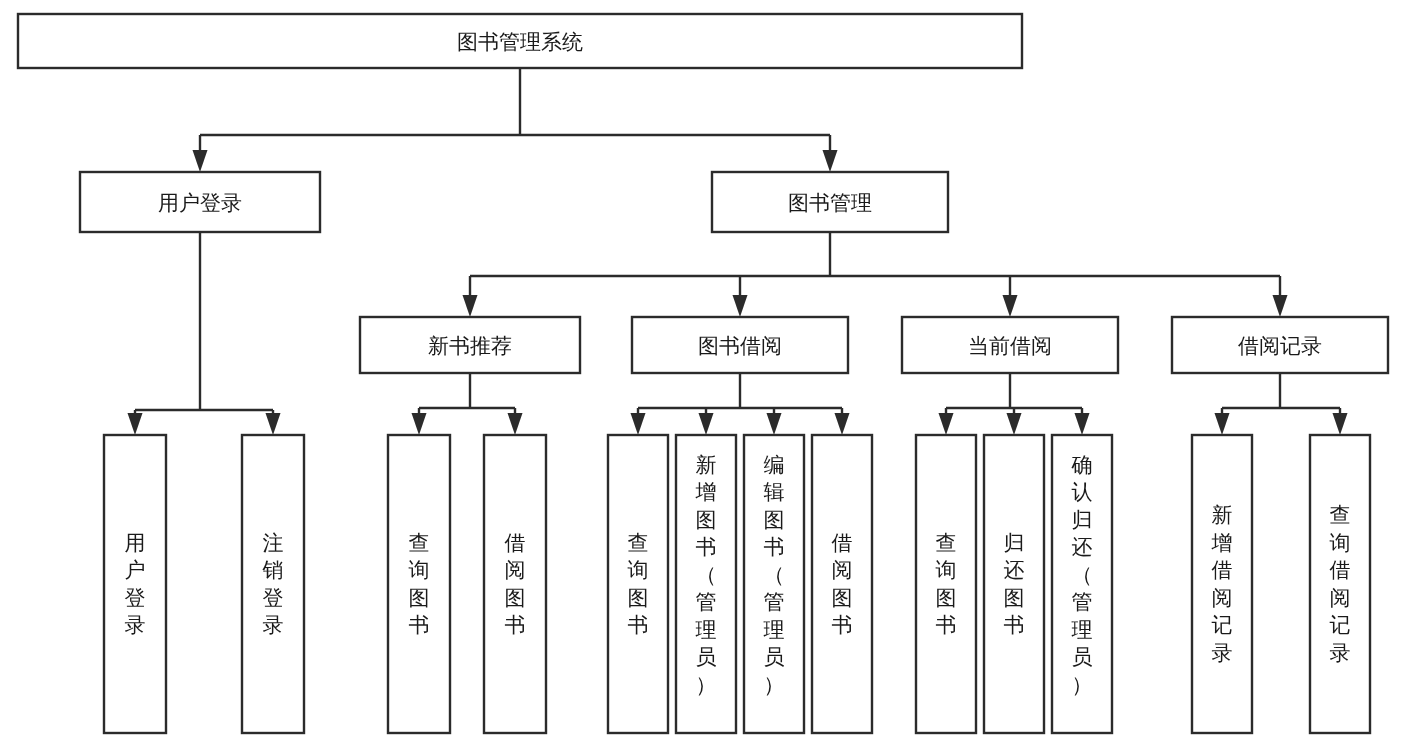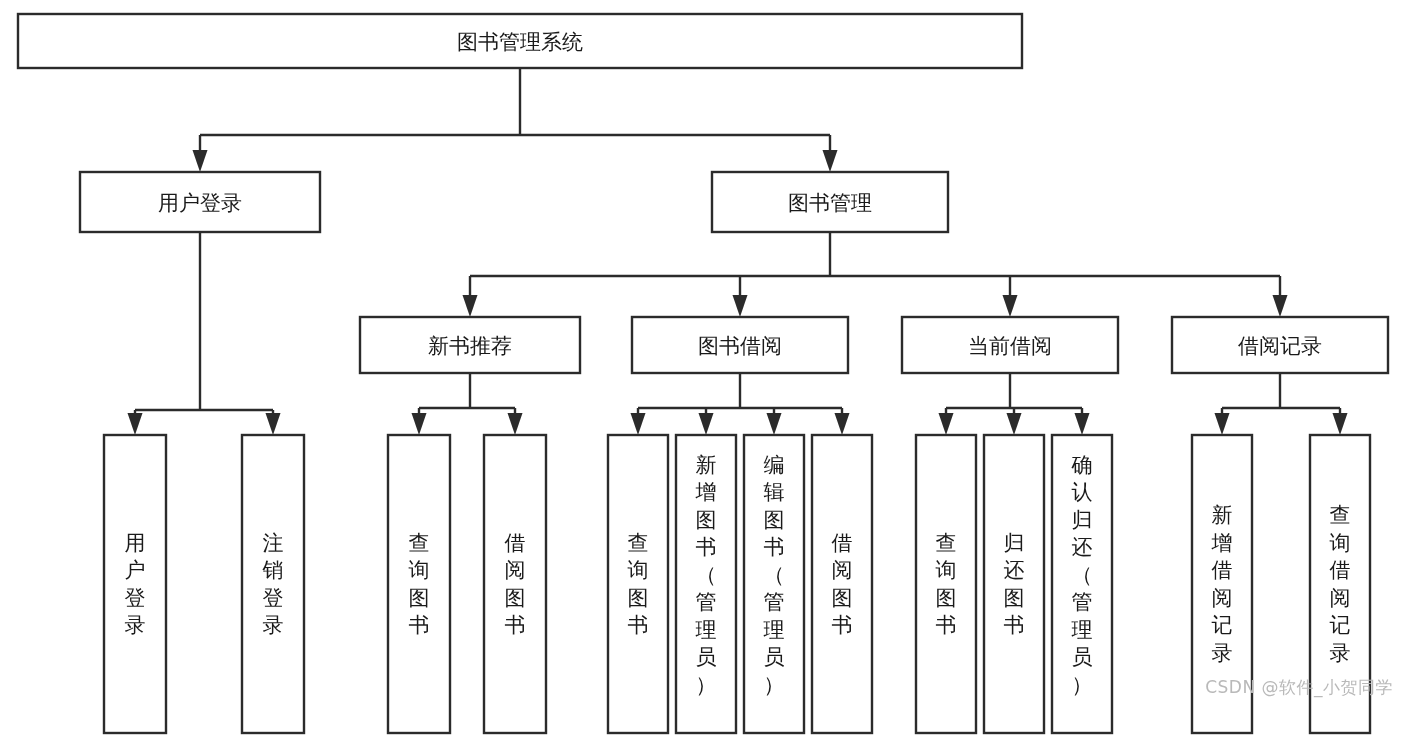--- a/index.html
+++ b/index.html
@@ -216,14 +216,13 @@
         <g>
           <rect class="node-rect" x="1192" y="435" width="60" height="298"></rect>
           <text class="node-label-v" x="1222" y="522.125"><tspan x="1222" dy="0">新</tspan><tspan x="1222" dy="27.5">增</tspan><tspan x="1222" dy="27.5">借</tspan><tspan x="1222" dy="27.5">阅</tspan><tspan x="1222" dy="27.5">记</tspan><tspan x="1222" dy="27.5">录</tspan></text>
         </g>
         <g>
           <rect class="node-rect" x="1310" y="435" width="60" height="298"></rect>
           <text class="node-label-v" x="1340" y="522.125"><tspan x="1340" dy="0">查</tspan><tspan x="1340" dy="27.5">询</tspan><tspan x="1340" dy="27.5">借</tspan><tspan x="1340" dy="27.5">阅</tspan><tspan x="1340" dy="27.5">记</tspan><tspan x="1340" dy="27.5">录</tspan></text>
         </g>
       </g>
   </svg>
-  <div class="watermark">CSDN @软件_小贺同学</div>
 </div>
 
 </body></html>

